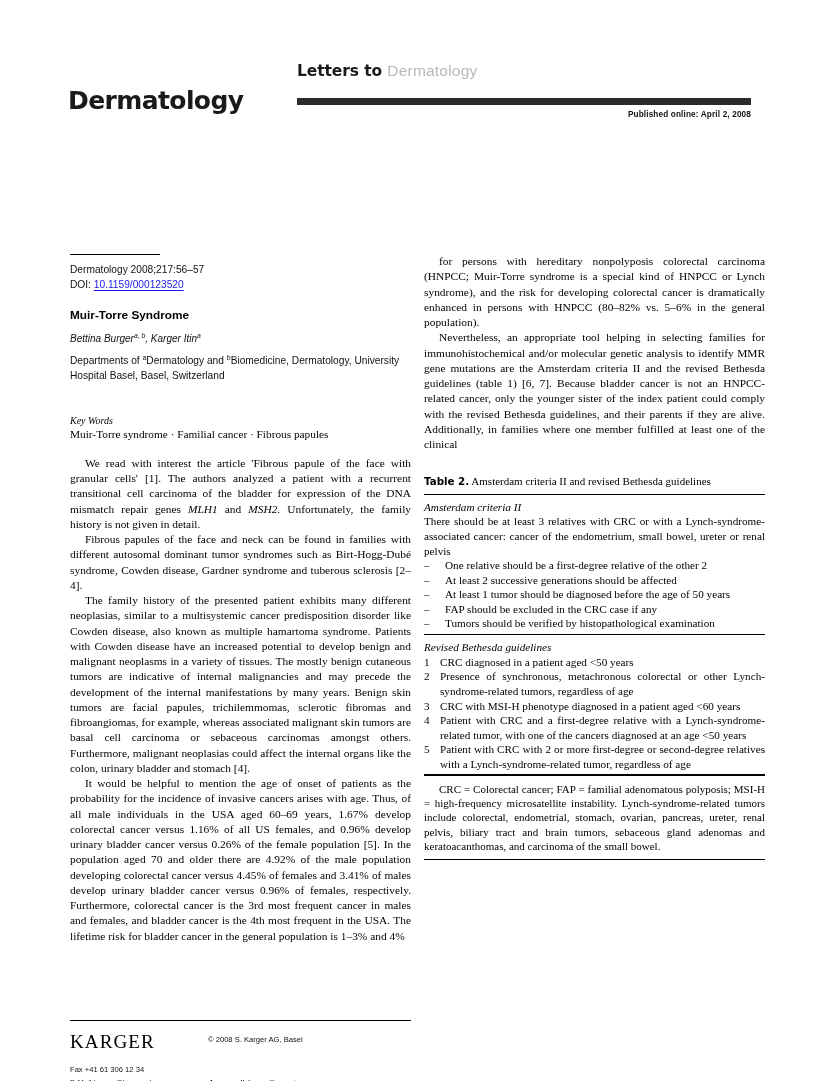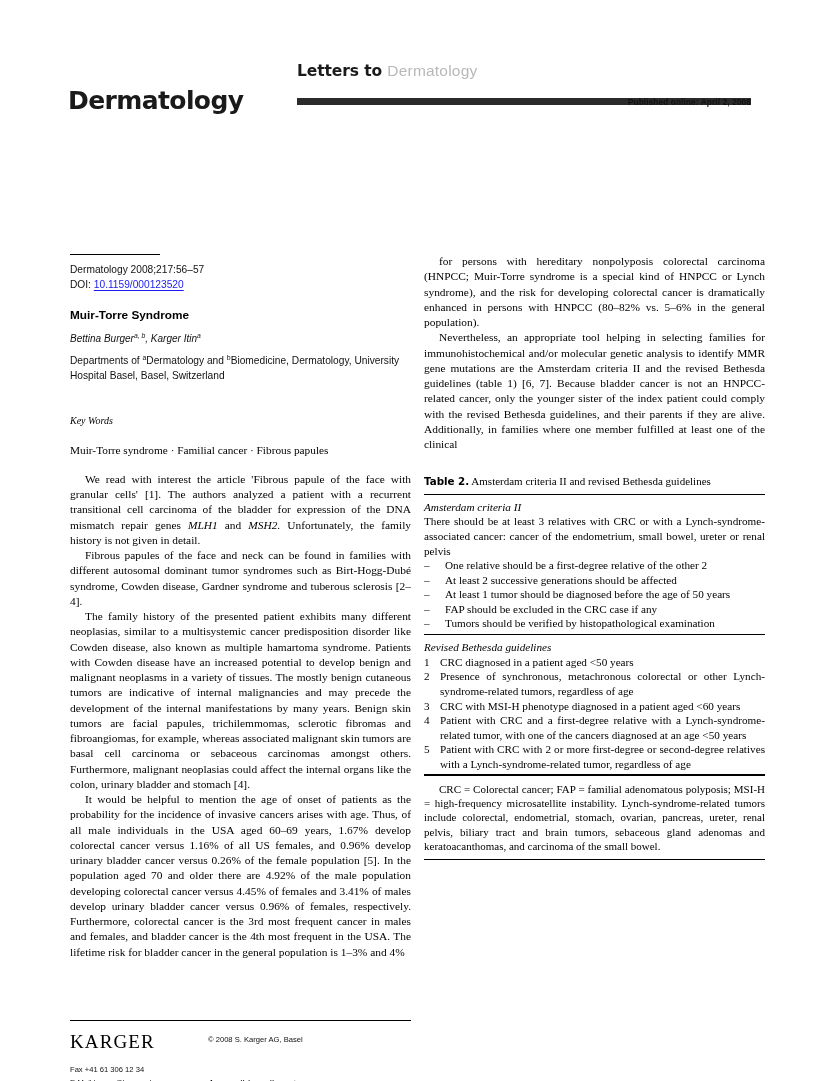--- a/index.html
+++ b/index.html
@@ -58,21 +58,21 @@
     position: absolute;
     left: 297px;
     top: 98px;
     width: 454px;
     height: 7px;
     background: #2b2b2b;
   }
   .published-online {
     position: absolute;
     right: 65px;
-    top: 98px;
+    top: 110px;
     font-family: "Liberation Sans", sans-serif;
     font-size: 8.2px;
     font-weight: 600;
     letter-spacing: 0.15px;
     color: #111111;
     white-space: nowrap;
   }
 
   
   .col {
@@ -126,21 +126,21 @@
   }
   sup { font-size: 0.68em; vertical-align: super; line-height: 0; }
 
   .keywords-head {
     font-style: italic;
     font-size: 10px;
     margin-top: 31px;
   }
   .keywords-body {
     font-size: 11.3px;
-    margin-top: 17px;
+    margin-top: 1px;
     line-height: 1.35;
   }
 
   p.body {
     font-size: 11.4px;
     line-height: 1.338;
     text-align: justify;
     margin: 0;
     text-indent: 15px;
     hyphens: auto;

